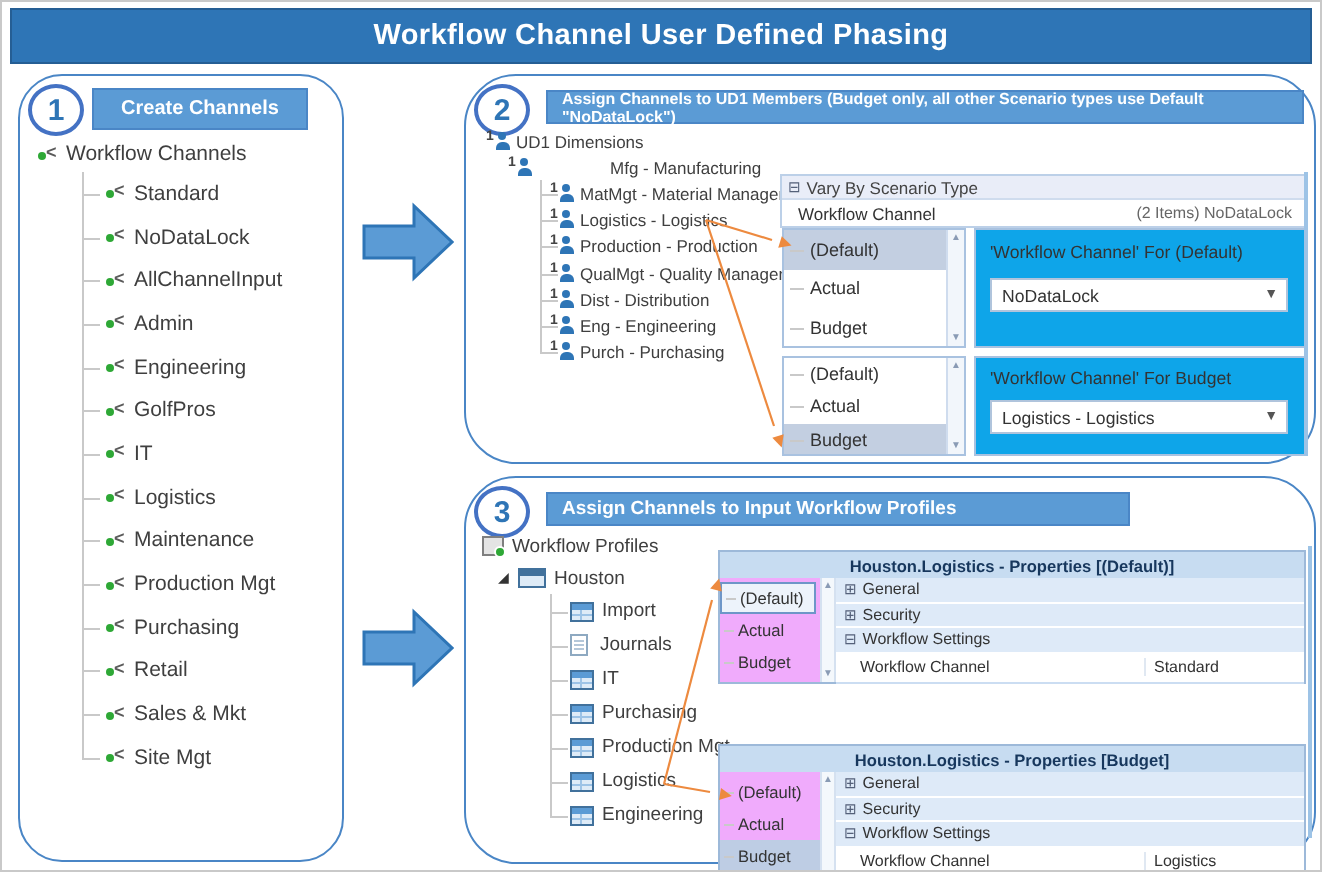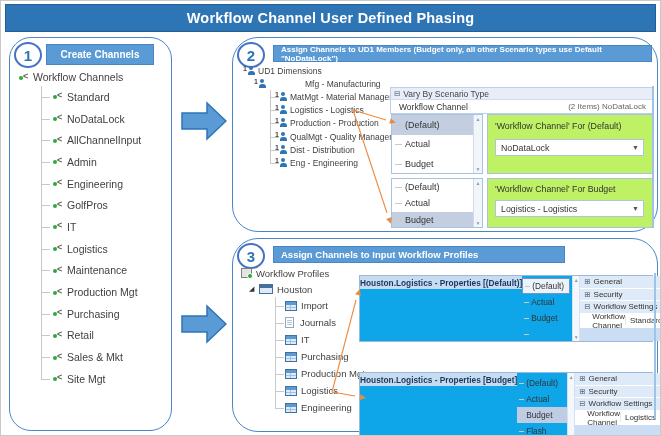--- a/index.html
+++ b/index.html
@@ -86,42 +86,42 @@
   #lbA{left:158px;top:76px;width:92px;height:60px;}
   #lbB{left:158px;top:140px;width:92px;height:50px;}
   .lb .it{display:flex;align-items:center;padding-left:13px;font-size:9px;color:#333;position:relative;}
   #lbA .it{height:19.5px;}
   #lbB .it{height:16.3px;}
   .lb .it::before{content:'';position:absolute;left:3px;top:50%;width:7px;border-top:1px solid #C9C9C9;}
   .lb .sel{background:#C3CFE1;}
   .vscroll{position:absolute;right:0;top:0;bottom:0;width:9px;background:#F2F6FB;border-left:1px solid #CFDCEE;
            display:flex;flex-direction:column;justify-content:space-between;align-items:center;
            font-size:5px;color:#8A9BB5;padding:1px 0;}
-  .picker{position:absolute;background:#bef264;border:1px solid #A9C2E0;}
+  .picker{position:absolute;background:#0ea5e9;border:1px solid #A9C2E0;}
   #pkA{left:254px;top:76px;width:167px;height:60px;}
   #pkB{left:254px;top:140px;width:167px;height:50px;padding-left:35px;}
   .picker .plabel{position:absolute;left:7px;top:6px;font-size:8.8px;color:#333;}
   #pkB .plabel{top:5px;}
   .dd{position:absolute;left:7px;right:9px;top:24px;height:17px;border:1px solid #B0C4DC;background:#fff;
       display:flex;align-items:center;justify-content:space-between;padding:0 4px 0 5px;font-size:8.8px;color:#333;}
   #pkB .dd{top:21px;}
   .dd .arr{font-size:7px;color:#555;}
   .edge{position:absolute;width:2px;background:#9DC3E6;}
   #p2 .edge{left:419px;top:48px;height:142px;}
   #p3 .edge{left:421px;top:34px;height:146px;}
 
   
   #p3 .tree{position:absolute;left:8px;top:26px;font-size:9.5px;}
   #p3 .trow.root{height:16px;}
   #p3 .trow.lvl1{height:16px;margin-left:8px;}
   #p3 ul.kids{margin-left:34px;}
   #p3 ul.kids li{height:17px;padding-left:9px;}
 
   
-  .props{position:absolute;left:126px;width:294px;border:1px solid #9DB9D9;background:#0ea5e9;display:flex;flex-direction:row;}
+  .props{position:absolute;left:126px;width:294px;border:1px solid #9DB9D9;background:#f0abfc;display:flex;flex-direction:column;}
   #prA{top:36px;height:67px;}
   #prB{top:105px;height:70px;margin-top:28px;}
   .props .ptitle{height:13px;background:#C7DCF1;color:#17375D;font-weight:bold;font-size:8.3px;
                  display:flex;align-items:center;justify-content:center;flex:none;}
   .pbody{flex:1;display:flex;min-height:0;}
   .plist{width:50px;flex:none;position:relative;padding-top:2px;overflow:hidden;}
   .plist .it{height:16px;display:flex;align-items:center;padding-left:9px;font-size:8.3px;color:#333;position:relative;}
   .plist .it::before{content:'';position:absolute;left:2px;top:50%;width:5px;border-top:1px solid #C9C9C9;}
   .plist .focus{border:1px solid #6E96C8;background:#EDF3FB;margin-right:2px;}
   .plist .sel{background:#BECDE4;}
@@ -255,20 +255,24 @@
             <span>QualMgt - Quality Management</span>
           </li>
         <li>
             <span class="ud1"><b></b></span>
             <span>Dist - Distribution</span>
           </li>
         <li>
             <span class="ud1"><b></b></span>
             <span>Eng - Engineering</span>
           </li>
+        <li>
+            <span class="ud1"><b></b></span>
+            <span>Purch - Purchasing</span>
+          </li>
       </ul>
     </div>
 
     <div class="vary">
       <div class="hdr">
         <span class="boxglyph">⊟</span>
         <span>Vary By Scenario Type</span>
       </div>
       <div class="vrow">
         <span>Workflow Channel</span>

